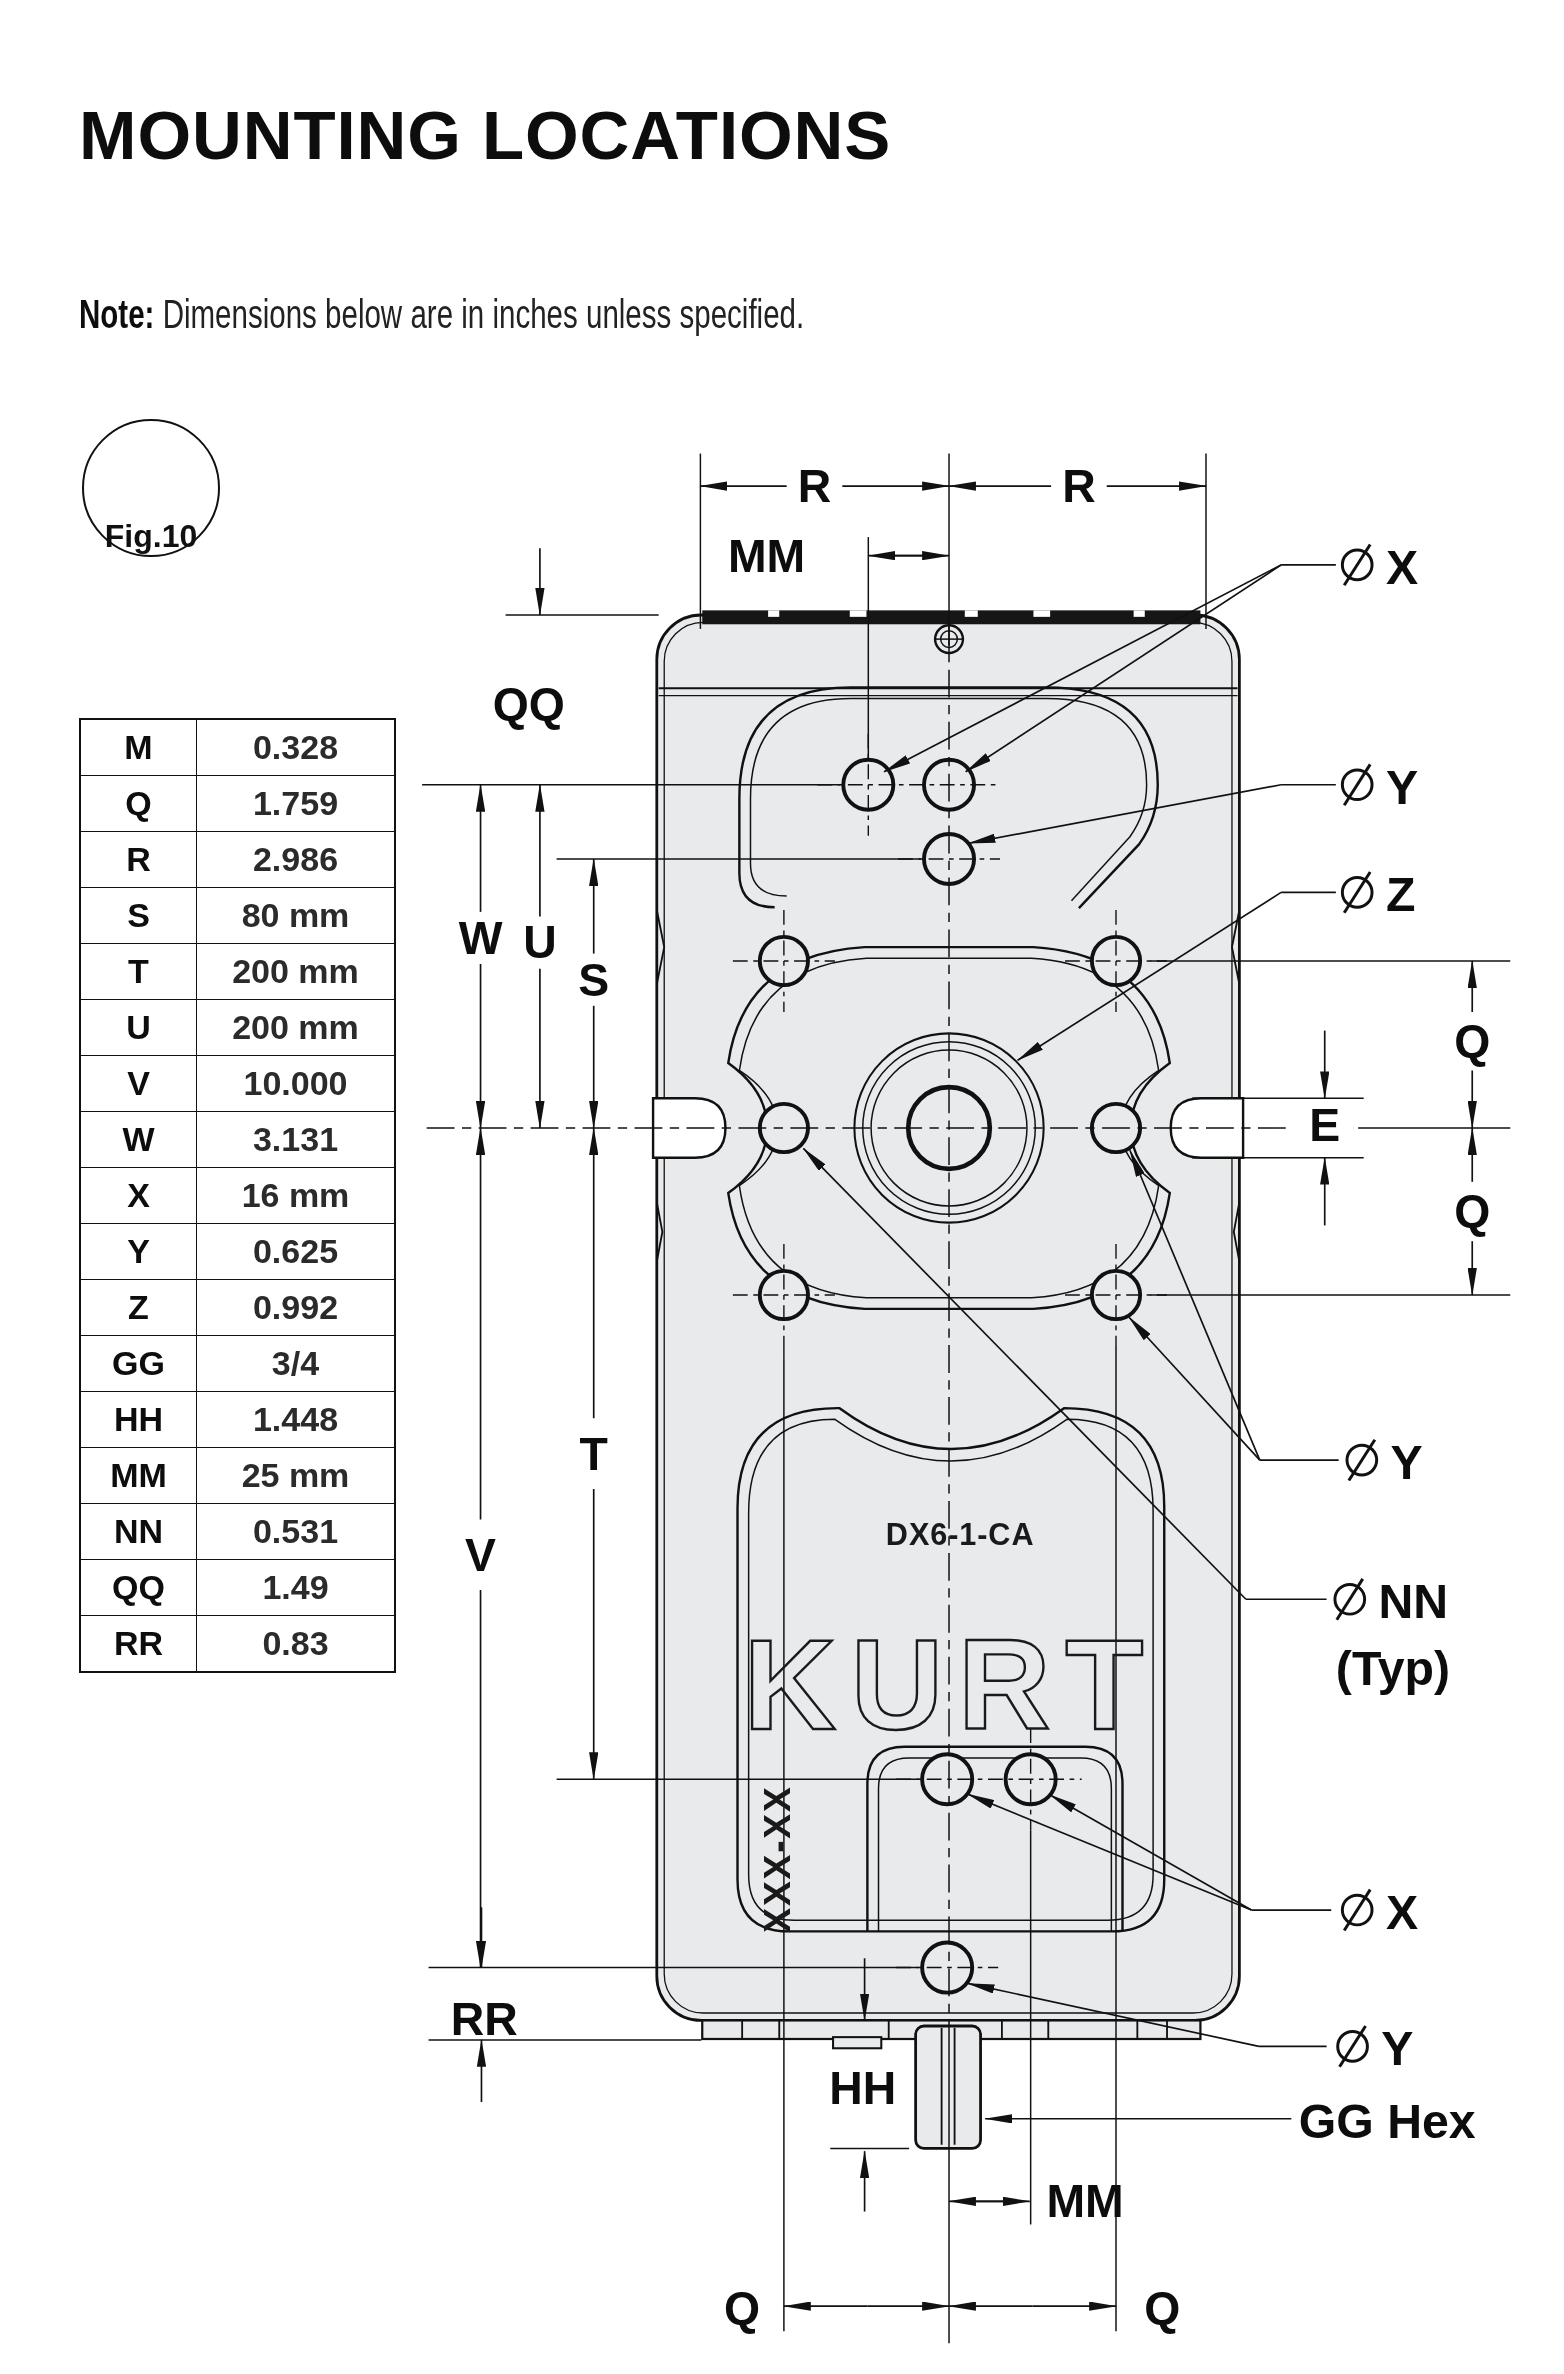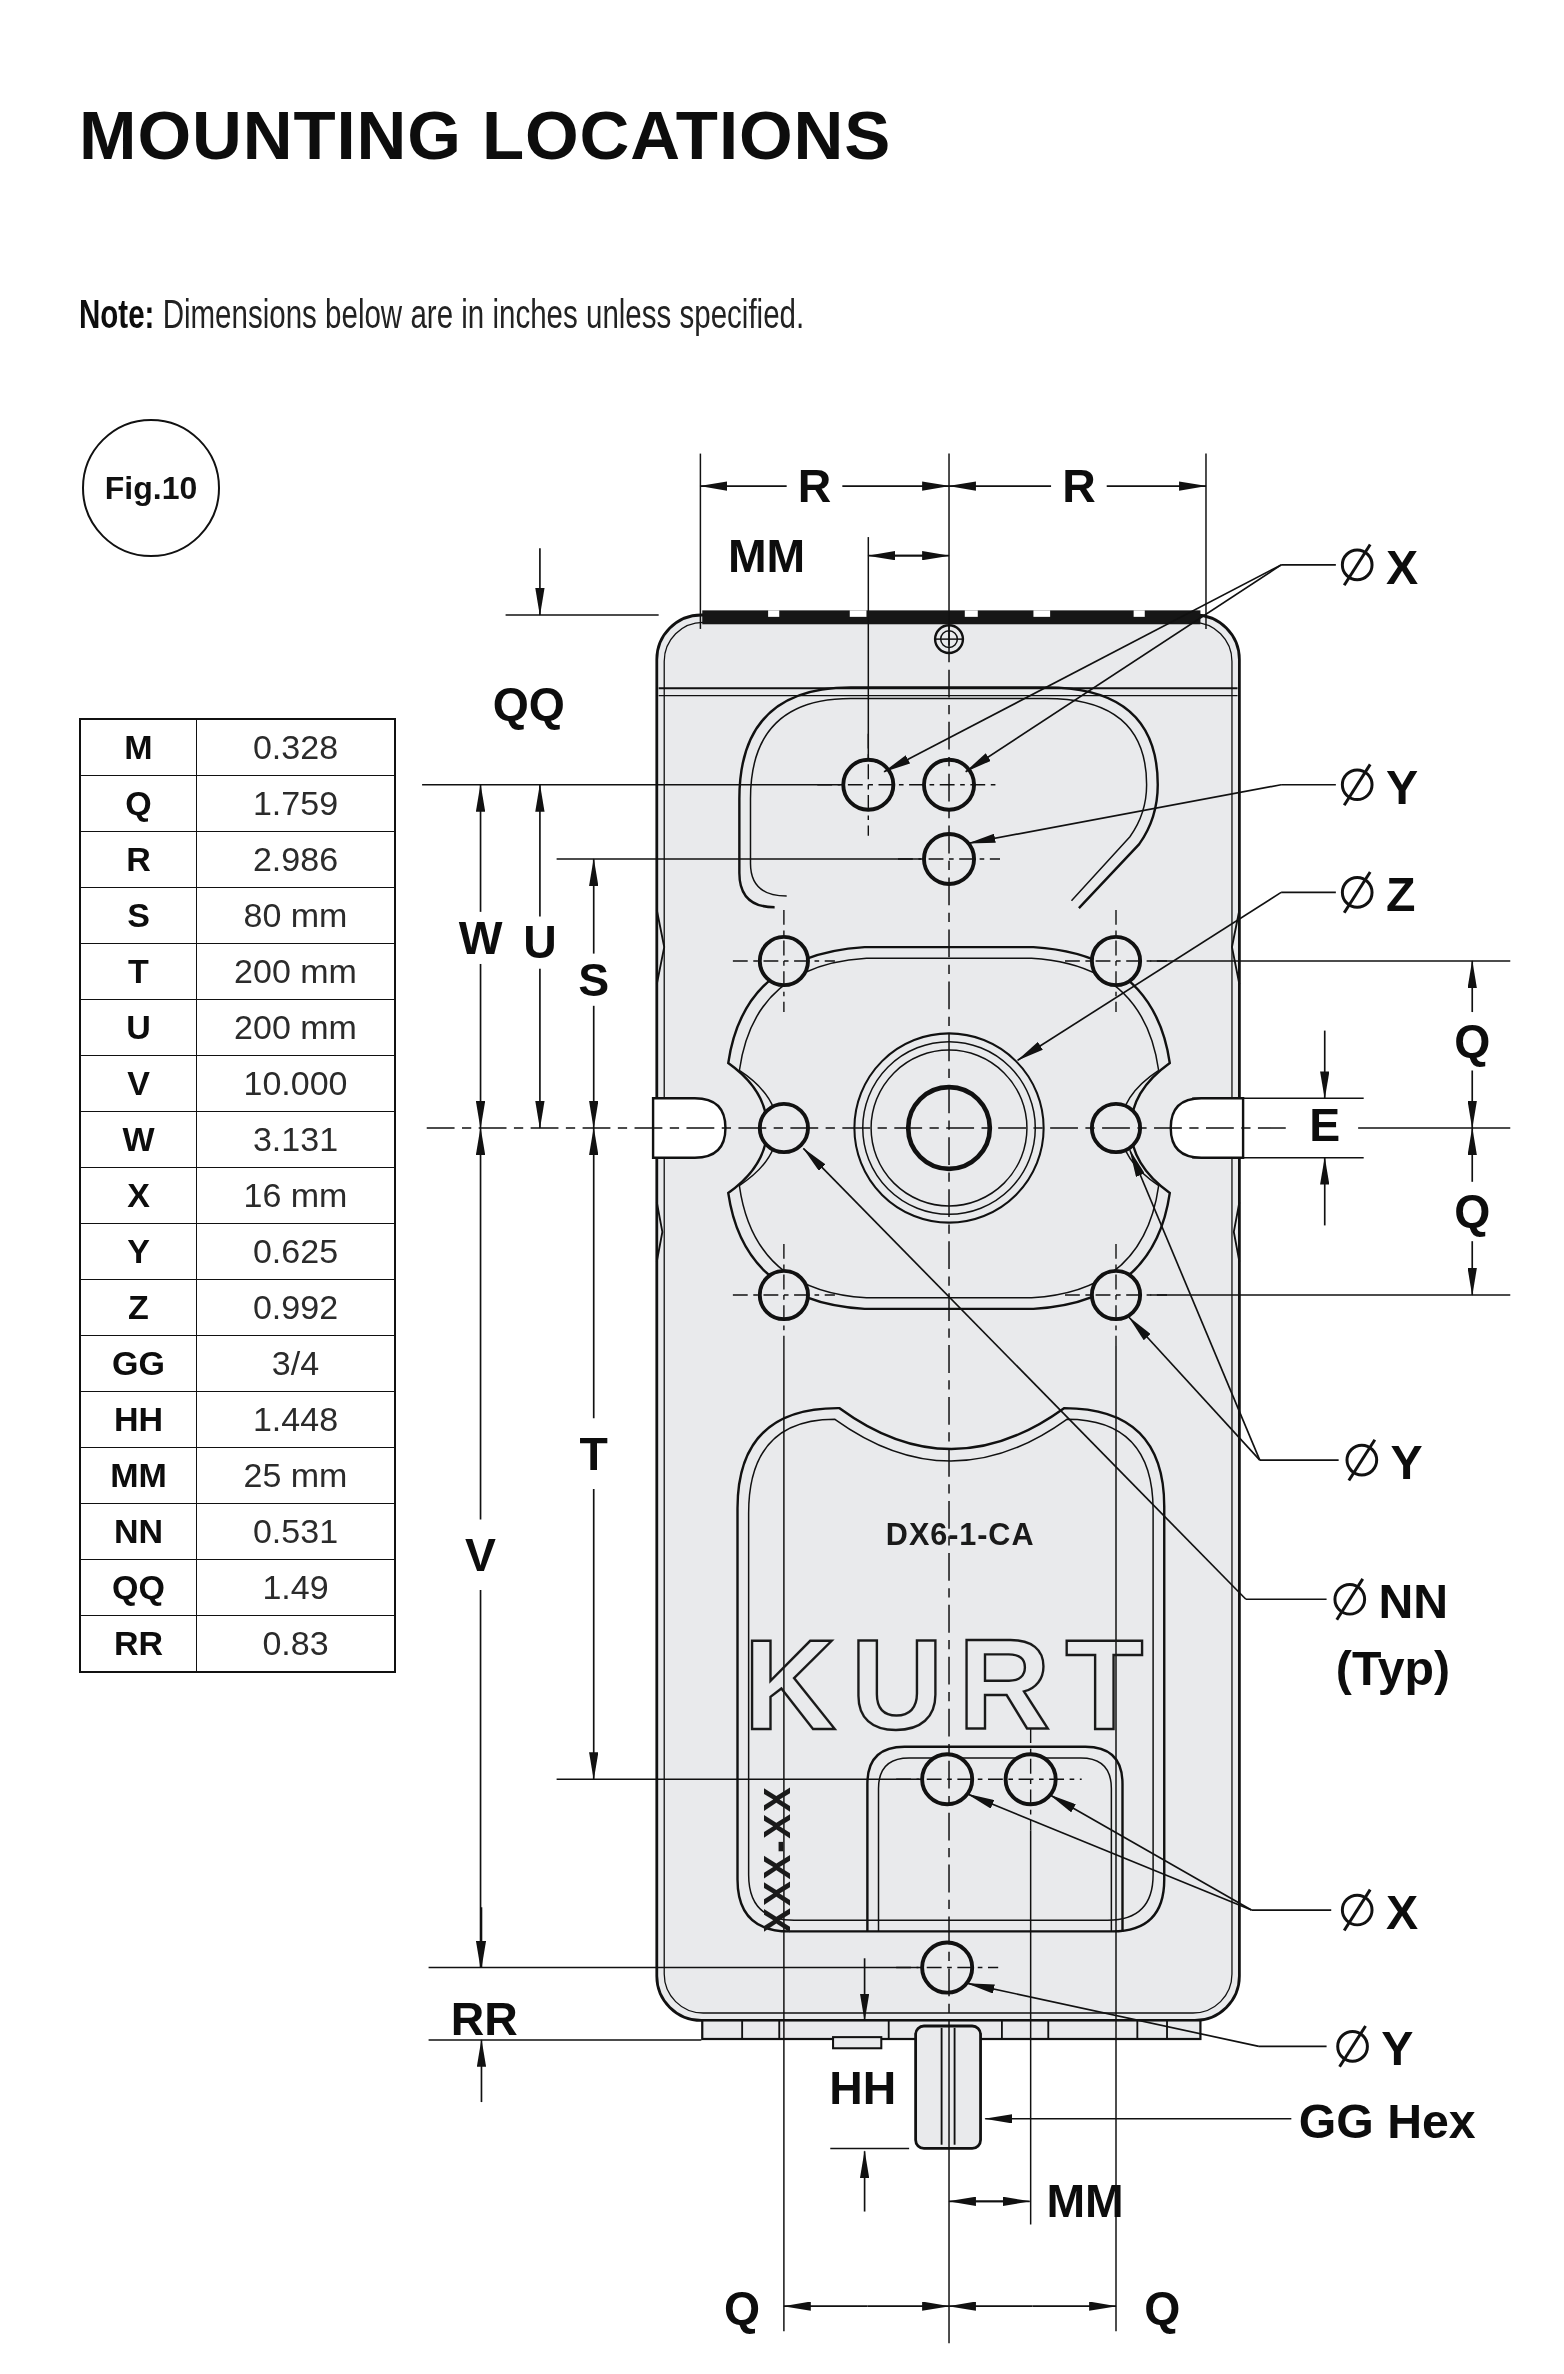--- a/index.html
+++ b/index.html
@@ -1,25 +1,25 @@
 <!DOCTYPE html>
 <html style="font-size:15px"><head>
 <meta charset="utf-8">
 <style>
   html,body{margin:0;padding:0;background:#ffffff;}
   body{font-family:"Liberation Sans",sans-serif;color:#111;}
   .page{position:relative;width:1565px;height:2375px;background:#fff;overflow:hidden;margin-top:24px;}
   .title{position:absolute;left:79px;top:72px;font-size:69px;font-weight:800;letter-spacing:0.9px;color:#0d0d0d;}
   .note{position:absolute;left:79px;top:267px;font-size:41px;color:#222;white-space:nowrap;transform:scaleX(.72);transform-origin:left center;}
   .note b{font-weight:800;color:#0d0d0d;}
-  .figbadge{position:absolute;left:82px;top:395px;width:134px;height:134px;border:2.8px solid #111;border-radius:50%;display:flex;align-items:center;justify-content:center;font-size:32px;font-weight:800;background:#fff;}
+  .figbadge{position:absolute;left:82px;top:395px;width:134px;height:134px;border:2.8px solid #111;border-radius:50%;display:flex;align-items:flex-end;justify-content:center;font-size:32px;font-weight:800;background:#fff;}
   table.dims{position:absolute;left:79px;top:694px;border-collapse:collapse;background:#fff;}
   table.dims td{border:1.9px solid #111;height:55px;padding:0;font-size:34px;text-align:center;vertical-align:middle;color:#2b2b2b;}
   table.dims td.k{width:115px;font-weight:800;color:#0d0d0d;}
-  table.dims td.v{width:197px;font-weight:400;}
+  table.dims td.v{width:197px;font-weight:700;}
   table.dims{border:2.8px solid #111;}
   svg.drawing{position:absolute;left:0;top:0;}
   svg text{font-family:"Liberation Sans",sans-serif;}
   .dimtxt{font-size:50px;font-weight:800;fill:#0d0d0d;}
   .calltxt{font-size:52px;font-weight:800;fill:#0d0d0d;}
   .modeltxt{font-size:33px;font-weight:800;fill:#1a1a1a;letter-spacing:1px;}
   .brandtxt{font-size:138px;font-weight:700;fill:none;stroke:#1a1a1a;stroke-width:2.6;letter-spacing:16px;}
   .serialtxt{font-size:40px;font-weight:800;fill:#1a1a1a;letter-spacing:2px;}
 </style>
 </head>

